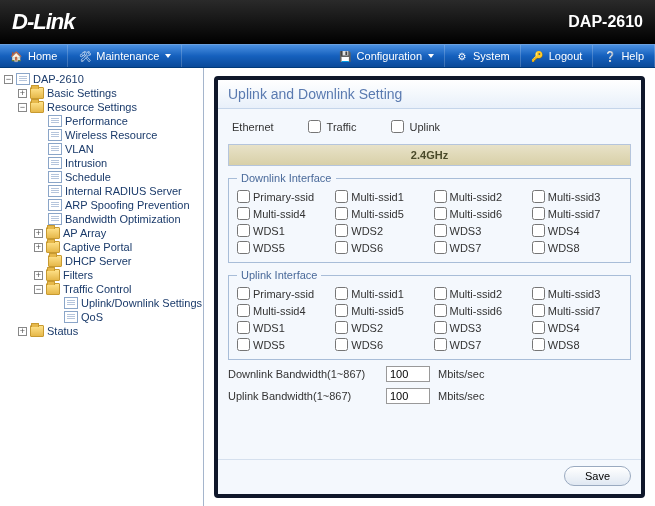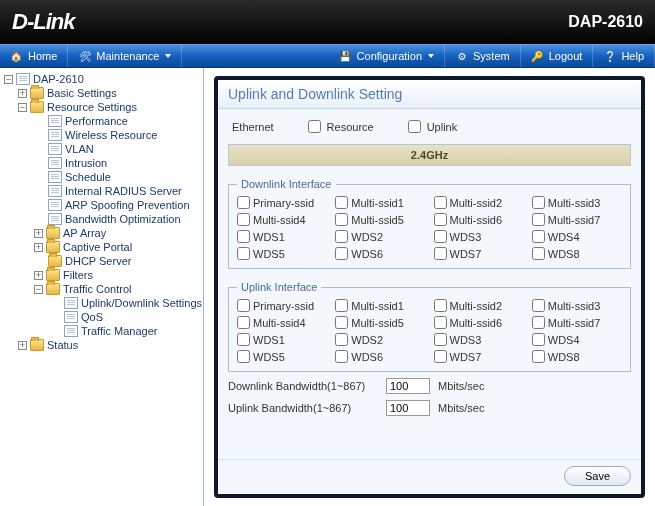--- a/index.html
+++ b/index.html
@@ -177,21 +177,21 @@
     cursor: pointer;
     font-size:11px;
   }
   .tab.active {
     background: linear-gradient(#e8e2c8,#d8d0a8);
     font-weight: bold;
     color:#4a4a2a;
   }
   fieldset {
     border: 1px solid #a8bdd8;
-    margin: 12px 0 4px;
+    margin: 6px 0 4px;
     padding: 6px 8px 8px;
   }
   legend {
     color: #4a6a9a;
     padding: 0 4px;
     font-size:11px;
   }
   .check-grid {
     display: grid;
     grid-template-columns: repeat(4, 1fr);
@@ -351,41 +351,36 @@
     <div class="tree-item tree-indent-3">
         <span class="tree-toggle-spacer"></span>
         <span class="page-icon"></span>
         <span>Uplink/Downlink Settings</span>
       </div>
     <div class="tree-item tree-indent-3">
         <span class="tree-toggle-spacer"></span>
         <span class="page-icon"></span>
         <span>QoS</span>
       </div>
-    <div class="tree-item tree-indent-3">
-        <span class="tree-toggle-spacer"></span>
-        <span class="page-icon"></span>
-        <span>Traffic Manager</span>
-      </div>
     <div class="tree-item tree-indent-1">
         <span class="tree-toggle">+</span>
         <span class="folder-icon"></span>
         <span>Status</span>
       </div>
   </div>
 
   <div class="content">
     <div class="panel">
       <div class="panel-title">Uplink and Downlink Setting</div>
       <div class="panel-body">
         <div class="eth-row">
           <span>Ethernet</span>
           <label>
               <input type="checkbox" style="">
-              <span>Resource</span>
+              <span>Traffic</span>
             </label>
           <label>
               <input type="checkbox" style="">
               <span>Uplink</span>
             </label>
         </div>
         <div class="tabs">
           <div class="tab active">2.4GHz</div>
         </div>
 

